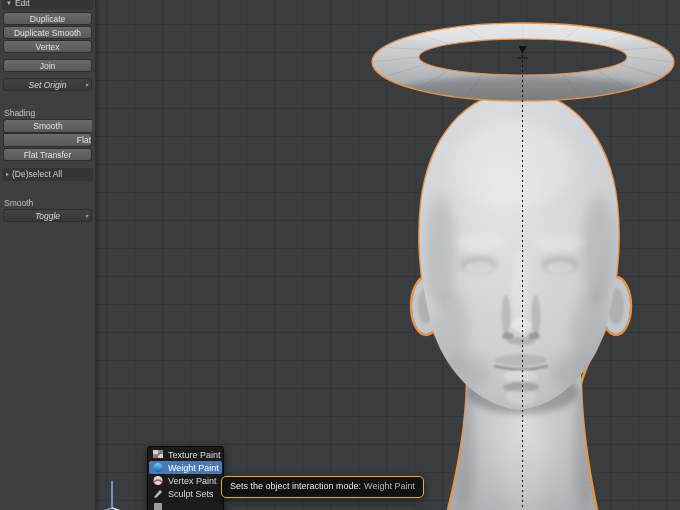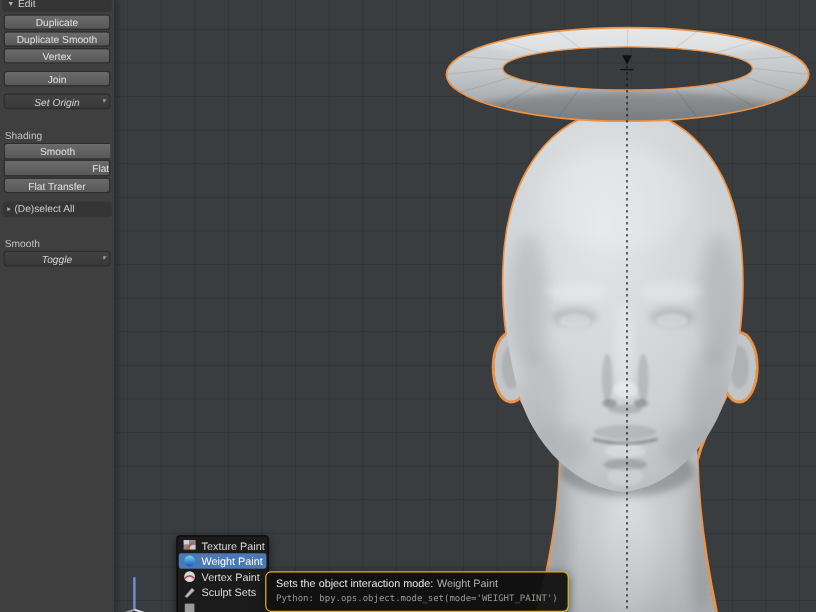--- a/index.html
+++ b/index.html
@@ -257,16 +257,15 @@
           </svg>
       </span>
       <span class="mi-label"></span>
     </div>
   </div>
 
   <div class="tooltip">
     <div class="tt-line1">
       <span>Sets the object interaction mode:</span><span class="tt-value">Weight Paint</span>
     </div>
-    <div class="tt-python">Python: bpy.ops.object.mode_set(mode='WEIGHT_PAINT')</div>
   </div>
 
 </div>
 
 </body></html>

